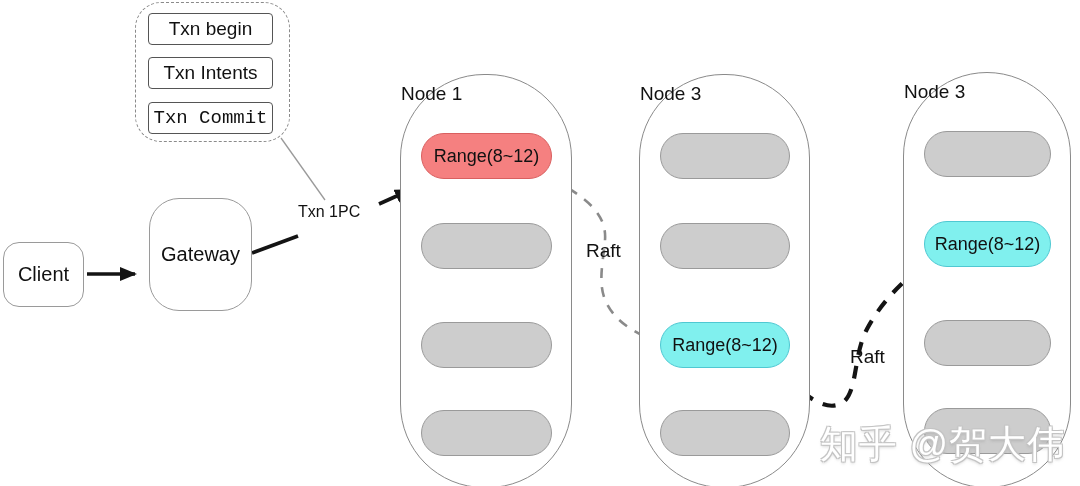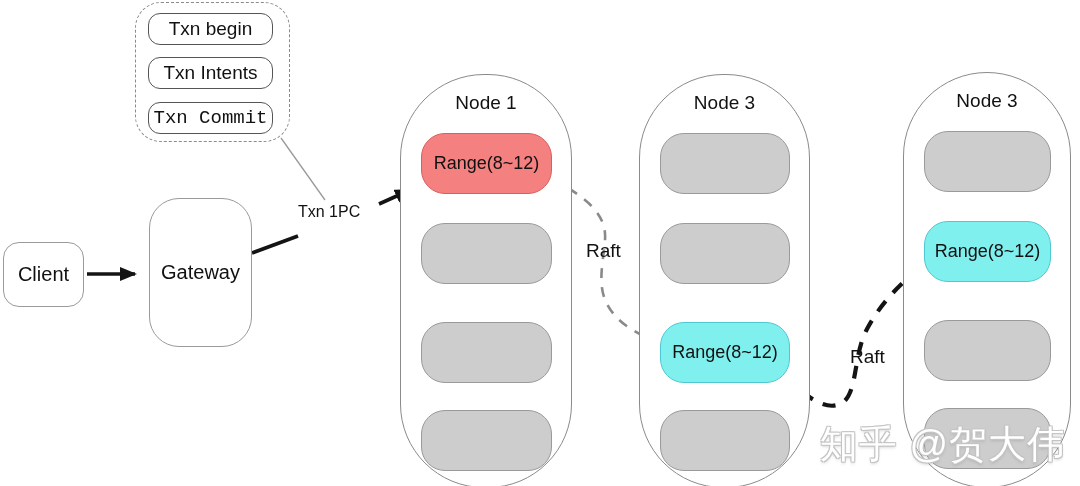--- a/index.html
+++ b/index.html
@@ -16,60 +16,60 @@
   svg.connectors { position: absolute; left: 0; top: 0; width: 1080px; height: 486px; pointer-events: none; }
 
   
   .txn-group {
     left: 135px; top: 2px; width: 155px; height: 140px;
     border: 1.6px dashed #8a8a8a; border-radius: 26px;
     background: #fff; box-sizing: border-box;
   }
   .txn-step {
     position: absolute; left: 12px; width: 125px; height: 32px;
-    border: 1.6px solid #555; border-radius: 12px; background: #fff;
+    border: 1.6px solid #555; border-radius: 4px; background: #fff;
     display: flex; align-items: center; justify-content: center;
     font-size: 19px; box-sizing: border-box; white-space: nowrap;
   }
   .txn-step.s0 { top: 10px; }
   .txn-step.s1 { top: 54px; }
   .txn-step.s2 { top: 99px; font-family: Liberation Mono, monospace; }
 
   
   .client-box {
     left: 3px; top: 242px; width: 81px; height: 65px;
     border: 1.6px solid #9a9a9a; border-radius: 16px; background: #fff;
     display: flex; align-items: center; justify-content: center;
     font-size: 20px; box-sizing: border-box;
   }
   .gateway-box {
-    left: 149px; top: 198px; width: 103px; height: 149px;
+    left: 149px; top: 198px; width: 103px; height: 113px;
     border: 1.6px solid #9a9a9a; border-radius: 30px; background: #fff;
     display: flex; align-items: center; justify-content: center;
     font-size: 20px; box-sizing: border-box;
   }
 
   .txn1pc-label {
     left: 298px; top: 203px; font-size: 16px; white-space: nowrap;
   }
 
   
   .node {
     border: 1.6px solid #8a8a8a; border-radius: 84px;
     background: #fff; box-sizing: border-box;
   }
   .node.n1 { left: 400px; top: 74px; width: 172px; height: 414px; }
   .node.n2 { left: 639px; top: 74px; width: 171px; height: 414px; }
   .node.n3 { left: 903px; top: 72px; width: 168px; height: 416px; }
   .node-title {
-    position: absolute; left: 0; right: 0; top: 17px;
-    text-align: center; font-size: 19px;
+    position: absolute; left: 0; right: 0; top: 8px;
+    text-align: left; font-size: 19px;
   }
   .range {
-    position: absolute; left: 20px; right: 19px; height: 61px;
+    position: absolute; left: 20px; right: 19px; height: 46px;
     border-radius: 24px; box-sizing: border-box;
     display: flex; align-items: center; justify-content: center;
     font-size: 18px; white-space: nowrap;
   }
   .range.r0 { top: 58px; }
   .range.r1 { top: 148px; }
   .range.r2 { top: 247px; }
   .range.r3 { top: 335px; }
   .range.gray   { background: #cdcdcd; border: 1.4px solid #9a9a9a; }
   .range.leader { background: #f58080; border: 1.6px solid #d95f5f; }

